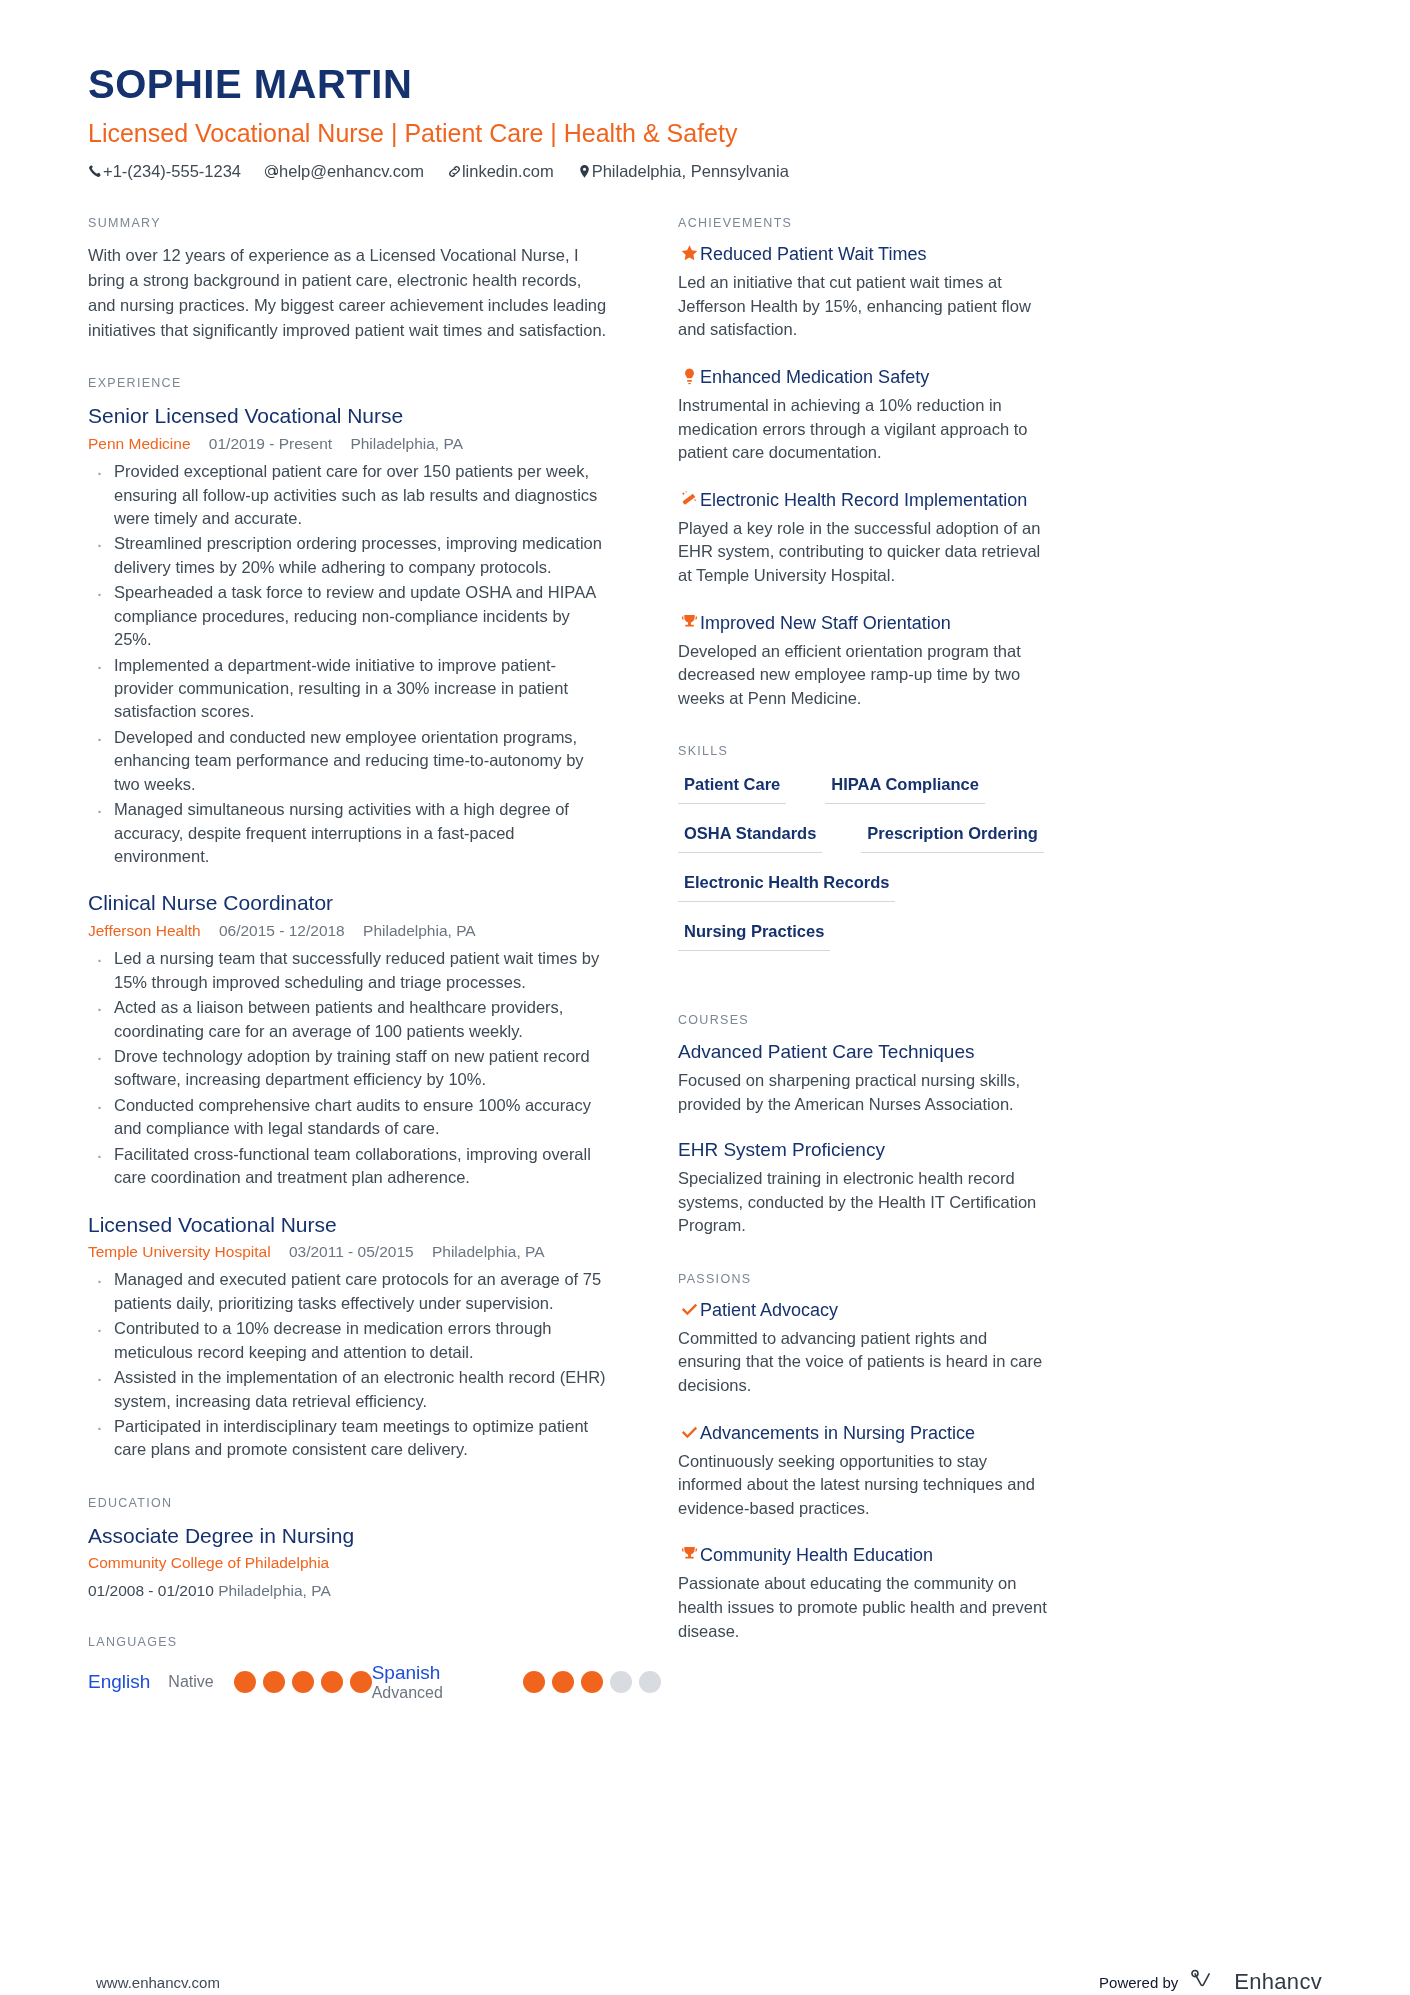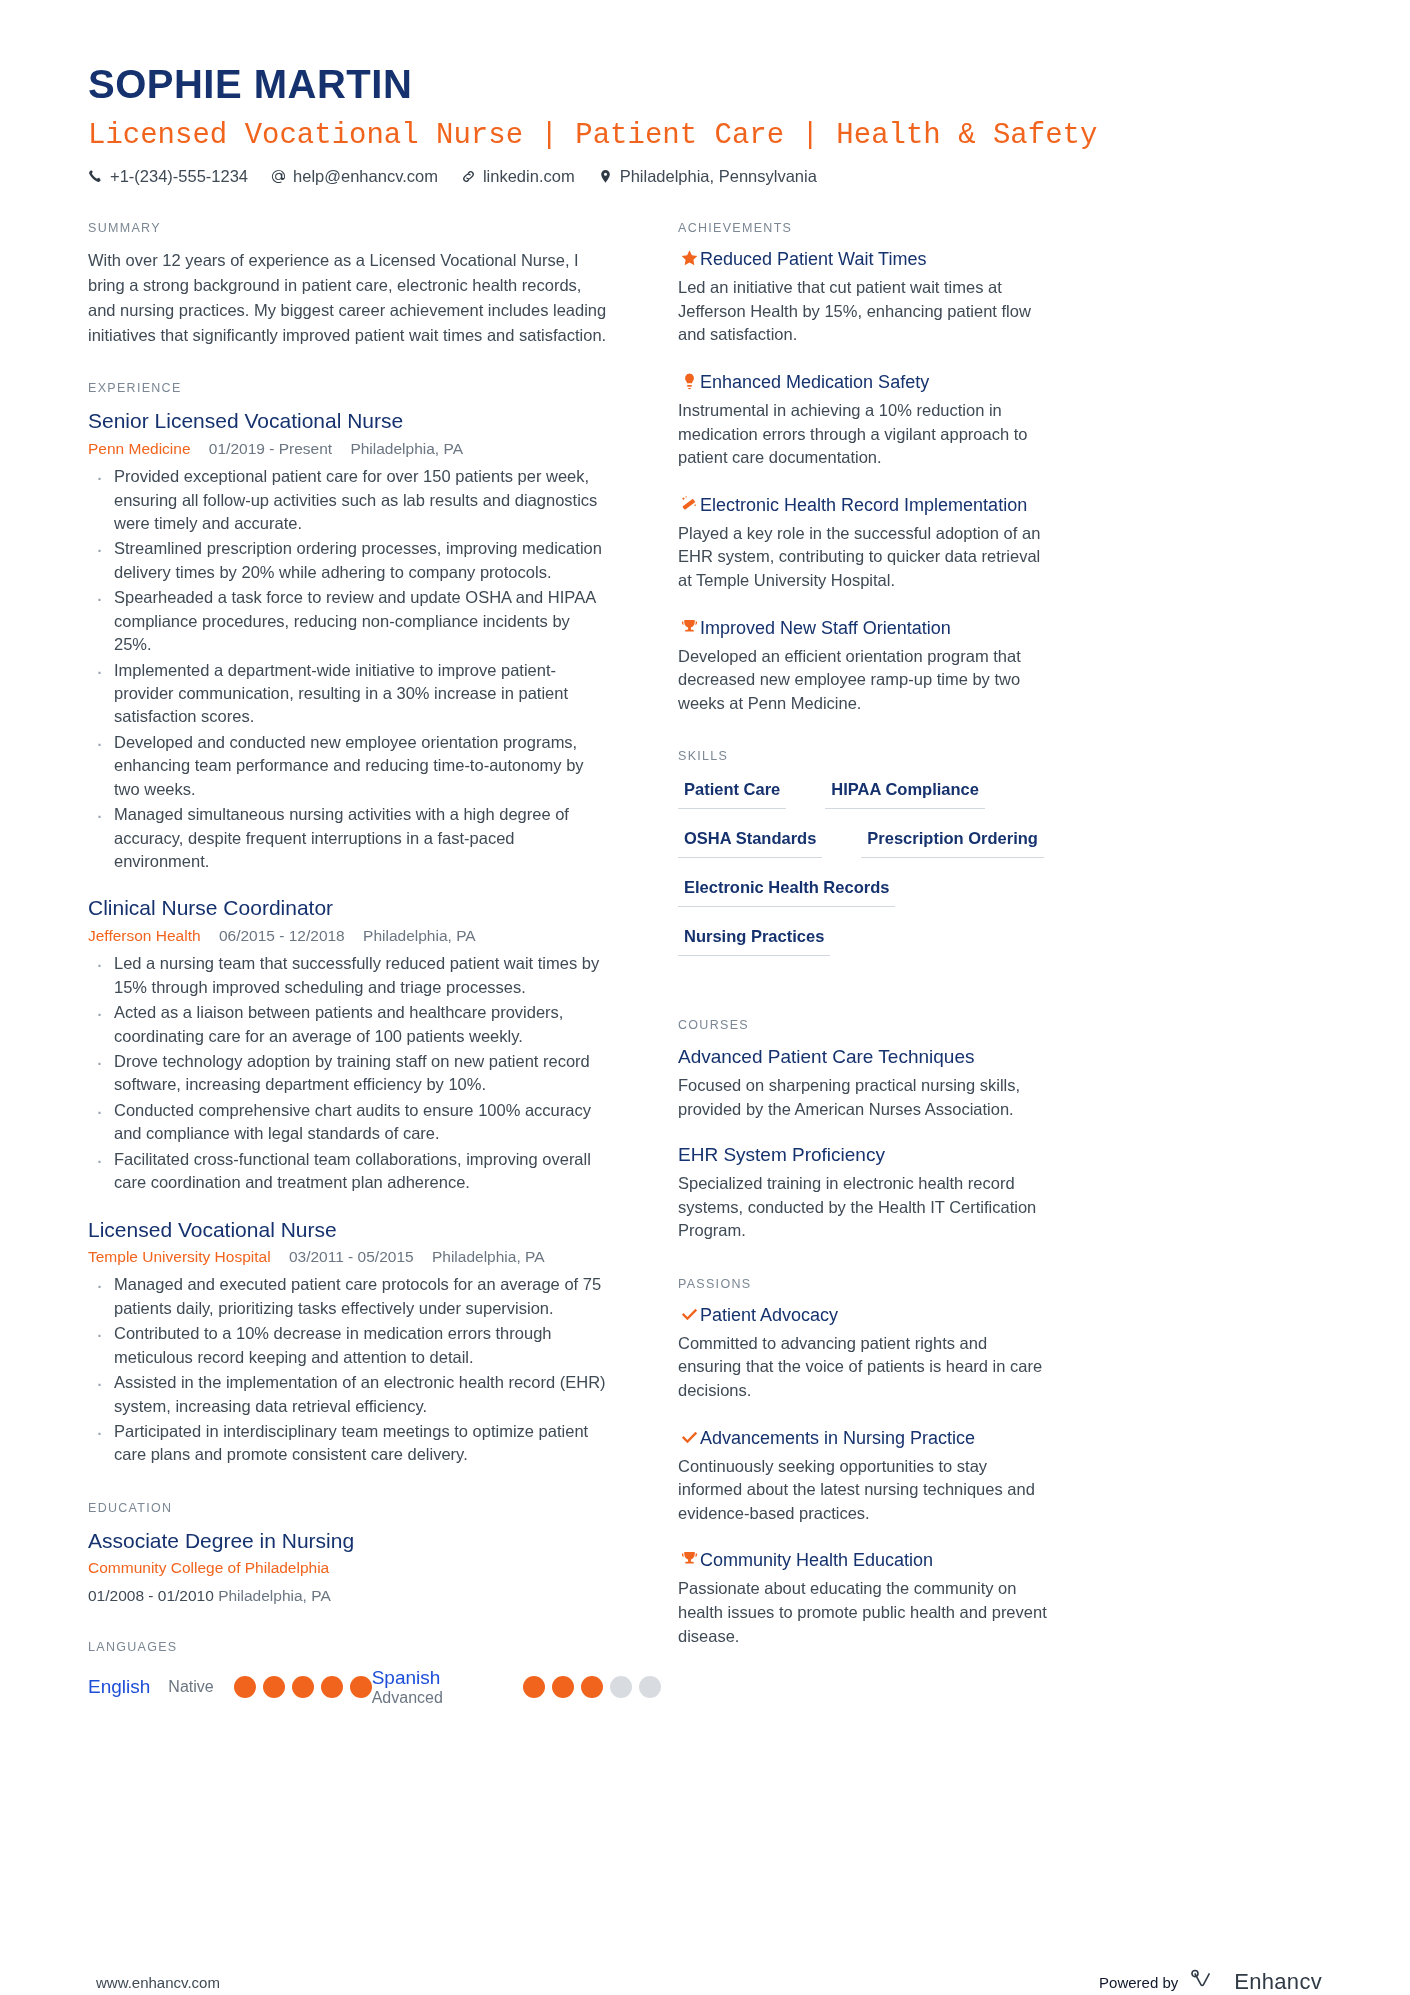--- a/index.html
+++ b/index.html
@@ -13,29 +13,29 @@
   }
   .page { position:relative; width:1410px; height:1995px; padding:0 88px; }
 
   
   .name {
     font-size:40px; font-weight:700; color:#15326e;
     letter-spacing:0.5px; line-height:1.1;
     margin-top:62px;
   }
   .headline {
-    font-size:29px; color:#f1641e; font-weight:400;
-    margin-top:12px; line-height:1.25;font-family:Liberation Mono, monospace;
+    font-size:25px; color:#f1641e; font-weight:400;
+    margin-top:12px; line-height:1.25;
   }
   .contact-row {
     display:flex; align-items:center; gap:9px;
     margin-top:13px; flex-wrap:wrap;
     font-size:16.5px; color:#3f4a55;
   }
-  .contact-item { display:flex; align-items:center; gap:7px; margin-right:14px; }
+  .contact-item { display:flex; align-items:center; margin-right:14px; }
   .contact-item svg { display:block; }
 
   
   .columns { display:flex; margin-top:35px; }
   .col-left { width:560px; padding-right:38px; }
   .col-right { width:404px; padding-left:30px; }
 
   .sec-label {
     font-size:12.5px; letter-spacing:1.3px; color:#7b8794;
     text-transform:uppercase; font-weight:400;

